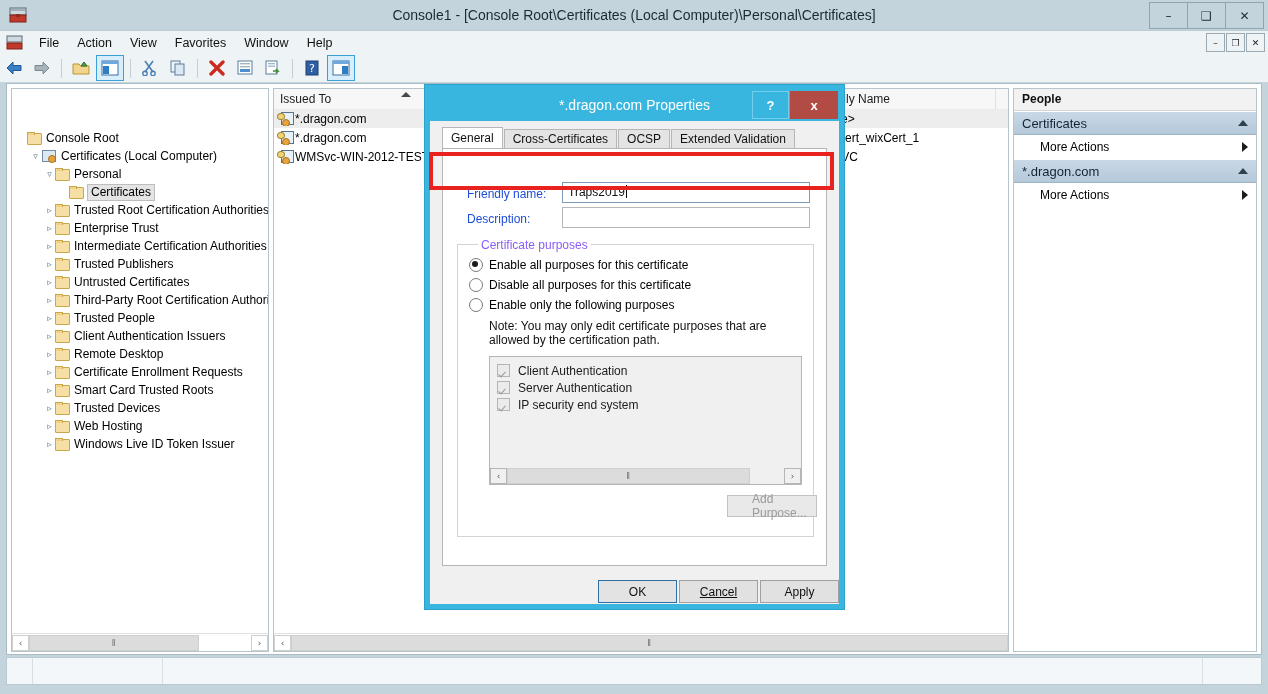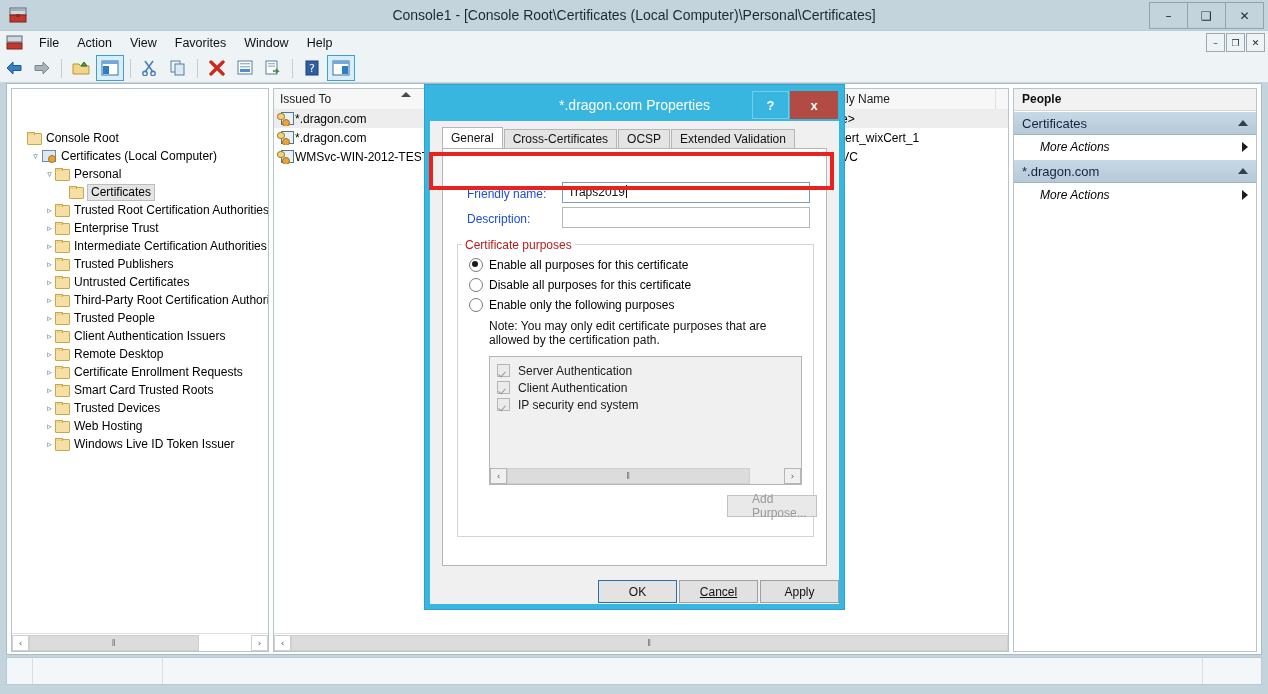--- a/index.html
+++ b/index.html
@@ -110,21 +110,21 @@
     height:21px;line-height:21px;font-size:12px;font-weight:bold;padding-left:8px;
     background:#f2f2f2;border-bottom:1px solid #d4d4d4;color:#111;
   }
   .act-group{
     height:22px;display:flex;align-items:center;padding:0 8px;font-size:13px;
     background:linear-gradient(to bottom,#c9d8e6,#b5c9da);
     border-top:1px solid #ffffff;border-bottom:1px solid #9fb3c6;color:#14243a;
   }
   .act-group .caret{margin-left:auto;width:0;height:0;
     border-left:5px solid transparent;border-right:5px solid transparent;border-bottom:6px solid #30404f;}
-  .act-item{height:24px;display:flex;align-items:center;padding:0 8px 0 26px;font-size:12px;font-style:italic;}
+  .act-item{height:24px;display:flex;align-items:center;padding:0 8px 0 26px;font-size:12px;}
   .act-item .arrow{margin-left:auto;width:0;height:0;
     border-top:5px solid transparent;border-bottom:5px solid transparent;border-left:6px solid #1c1c1c;}
   
   .hscroll{
     position:absolute;left:0;right:0;bottom:0;height:17px;background:#fff;
     border-top:1px solid #e2e2e2;display:flex;align-items:center;
   }
   .sb-arrow{
     width:17px;height:16px;background:#fff;border:1px solid #cfcfcf;box-sizing:border-box;
     display:flex;align-items:center;justify-content:center;font-size:9px;color:#5a5a5a;
@@ -181,21 +181,21 @@
   .field-input{
     position:absolute;background:#fff;border:1px solid #7a9cb8;box-sizing:border-box;
     font-size:12px;color:#111;padding-left:5px;line-height:19px;height:21px;
   }
   .field-input.plain{border:1px solid #b6b6b6;}
   .caret-bar{display:inline-block;width:1px;height:13px;background:#000;vertical-align:-2px;margin-left:1px;}
   .groupbox{
     position:absolute;border:1px solid #d3d3d3;box-sizing:border-box;
   }
   .groupbox-title{
-    position:absolute;top:-7px;left:4px;background:#fff;padding:0 3px;font-size:12px;color:#b91c1c;
+    position:absolute;top:-7px;left:20px;background:#fff;padding:0 3px;font-size:12px;color:#8b5cf6;
   }
   .radio-row{position:absolute;display:flex;align-items:center;font-size:12px;}
   .radio{
     width:12px;height:12px;border-radius:50%;border:1px solid #7a7a7a;background:#fff;
     margin-right:6px;position:relative;flex:0 0 12px;
   }
   .radio.on:after{content:"";position:absolute;left:2px;top:2px;width:6px;height:6px;border-radius:50%;background:#1a1a1a;}
   .note{position:absolute;font-size:12px;color:#111;line-height:14px;}
   .purpose-list{
     position:absolute;background:#f0f0f0;border:1px solid #b6b6b6;box-sizing:border-box;
@@ -560,25 +560,25 @@
             <span class="radio"></span>
             <span>Enable only the following purposes</span>
           </div>
 
           <div class="note" style="left:31px;top:74px;width:315px;">Note: You may only edit certificate purposes that are allowed by the certification path.</div>
 
           <div class="purpose-list" style="left:31px;top:111px;width:313px;height:129px;">
             <div id="purpose-rows" style="padding-top:5px;">
                 <div class="purpose-row">
                   <span class="chk"></span>
-                  <span>Server Authentication</span>
+                  <span>Client Authentication</span>
                 </div>
                 <div class="purpose-row">
                   <span class="chk"></span>
-                  <span>Client Authentication</span>
+                  <span>Server Authentication</span>
                 </div>
                 <div class="purpose-row">
                   <span class="chk"></span>
                   <span>IP security end system</span>
                 </div>
               </div>
             <div class="hscroll" style="background:#f0f0f0;border-top:none;bottom:0;height:17px;">
               <div class="sb-arrow" style="background:#f0f0f0;border-color:#b6b6b6;">‹</div>
               <div class="sb-track" style="background:#f0f0f0;">
                 <div class="sb-thumb" style="left:0;width:243px;">‖</div>

